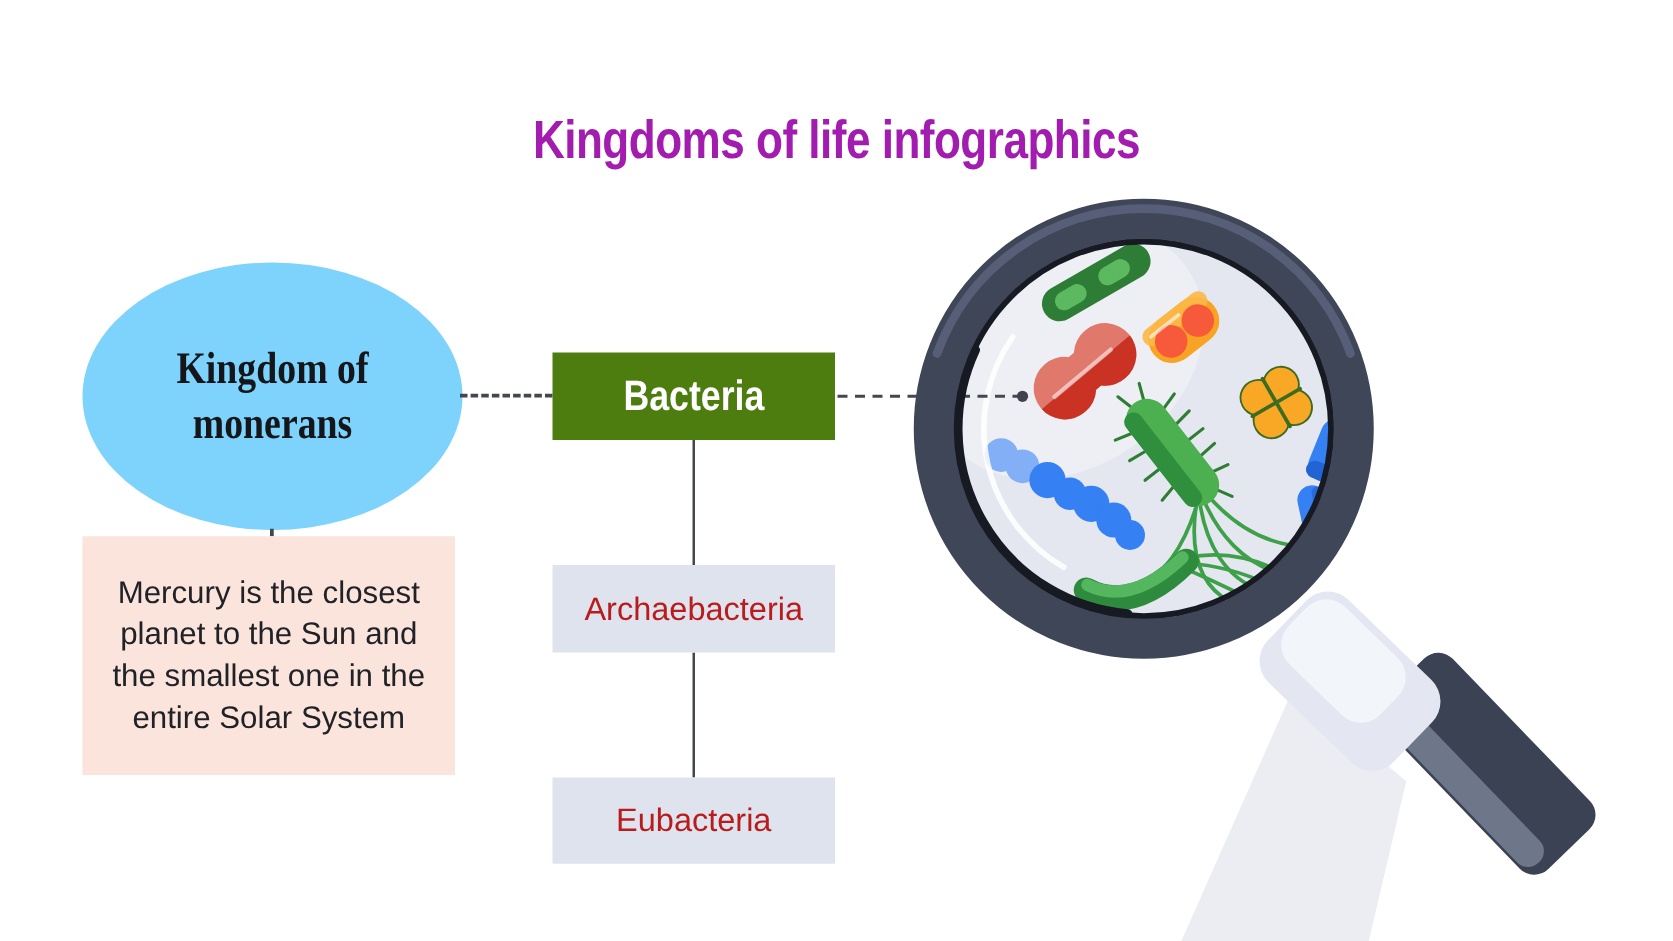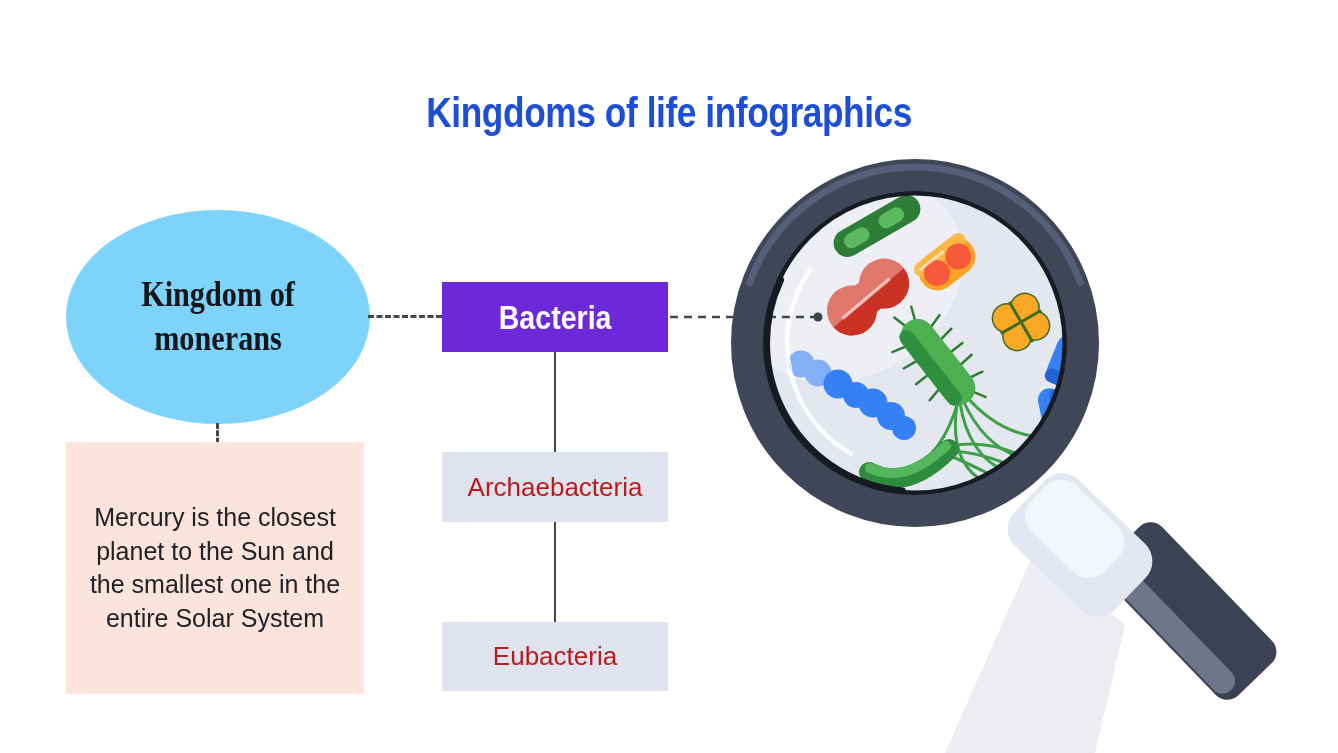--- a/index.html
+++ b/index.html
@@ -3,52 +3,52 @@
 <meta charset="utf-8">
 <style>
   html,body{margin:0;padding:0;background:#ffffff;}
   .stage{
     position:relative;width:1338px;height:753px;background:#ffffff;
     font-family:"Liberation Sans", sans-serif;overflow:hidden;
   }
   
   .title{
     position:absolute;top:60px;left:0;width:100%;text-align:center;
-    font-size:43px;font-weight:700;color:#1d4ed8;letter-spacing:-0.5px;line-height:1.1;
+    font-size:43px;font-weight:700;color:#a21caf;letter-spacing:-0.5px;line-height:1.1;
   }
   .squeeze{display:inline-block;transform:scaleX(0.82);transform-origin:center;}
   
   .ellipse{
     position:absolute;left:66px;top:210px;width:304px;height:214px;border-radius:50%;
     background:#7dd3fc;display:flex;align-items:center;justify-content:center;font-family:Liberation Serif, serif;
   }
   .ellipse .lbl{
     font-size:36px;font-weight:700;line-height:1.22;color:#15161a;text-align:center;
     transform:scaleX(0.84);transform-origin:center;
   }
   
   .rootbox{
-    position:absolute;left:442px;top:282px;width:226px;height:70px;background:#6d28d9;
+    position:absolute;left:442px;top:282px;width:226px;height:70px;background:#4d7c0f;
     display:flex;align-items:center;justify-content:center;
   }
   .rootbox .lbl{
     color:#ffffff;font-size:34px;font-weight:700;
     transform:scaleX(0.84);transform-origin:center;white-space:nowrap;
   }
   
   .graybox{
     position:absolute;left:442px;width:226px;height:70px;background:#DFE3EE;
     display:flex;align-items:center;justify-content:center;
     font-size:26px;color:#b91c1c;
   }
   #archaebox{top:452px;}
   #eubox{top:622px;height:69px;}
   
   .note{
-    position:absolute;left:66px;top:442px;width:298px;height:252px;background:#FBE4DC;
+    position:absolute;left:66px;top:429px;width:298px;height:191px;background:#FBE4DC;
     display:flex;align-items:center;justify-content:center;
   }
   .note p{margin:0;padding:0 13px;font-size:25px;line-height:1.34;color:#202227;text-align:center;}
   
   .hdash{position:absolute;left:368px;top:315px;width:74px;height:0;border-top:3px dashed #45474e;}
   .vdash{position:absolute;left:216px;top:423px;height:28px;width:0;border-left:3px dashed #45474e;}
   .vline{position:absolute;left:554px;width:0;height:100px;border-left:2px solid #45474e;}
   #vline1{top:352px;}
   #vline2{top:522px;}
   

